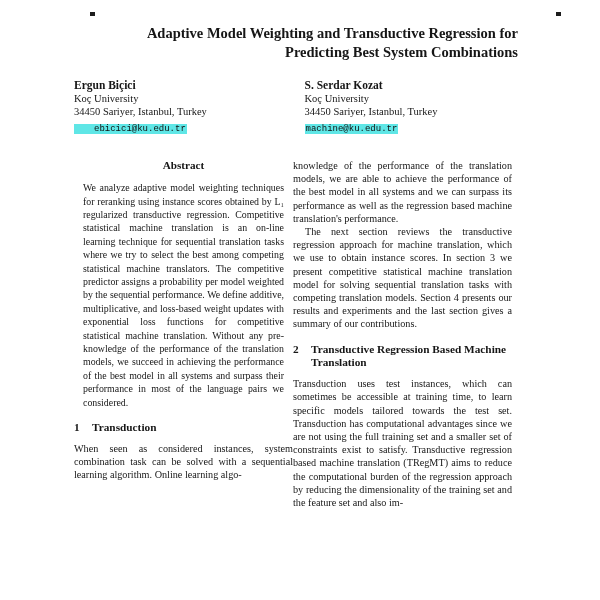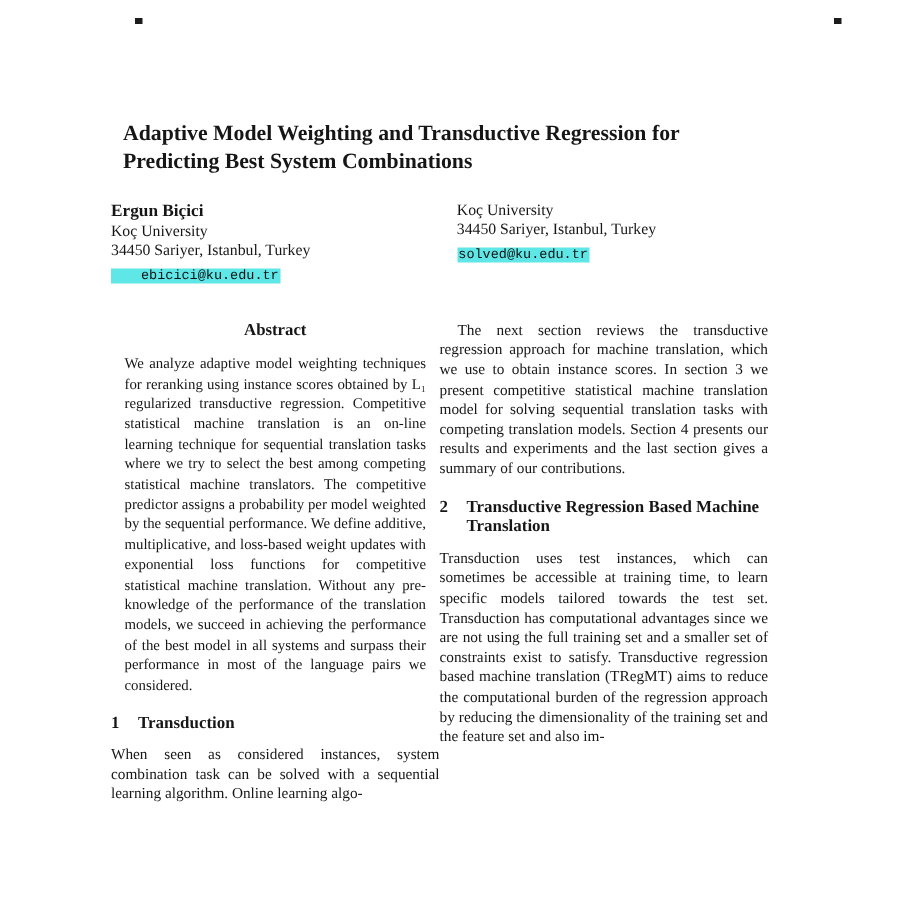--- a/index.html
+++ b/index.html
@@ -19,22 +19,22 @@
   .corner-mark {
     position: absolute;
     width: 5px; height: 4px;
     background: #1c1c1c;
     top: 12px;
   }
   .corner-mark.left  { left: 90px; }
   .corner-mark.right { left: 556px; }
 
   .title {
-    margin-top: 80px;
-    text-align: left;
+    margin-top: 24px;
+    text-align: right;
     font-weight: bold;
     font-size: 14.5px;
     line-height: 18.5px;
     padding: 0 8px;
   }
 
   .authors {
     display: flex;
     justify-content: space-between;
     margin-top: 17px;
@@ -97,42 +97,44 @@
   <div class="authors">
     <div class="author">
       <div class="author-name">Ergun Biçici</div>
       <div class="author-line">Koç University</div>
       <div class="author-line">34450 Sariyer, Istanbul, Turkey</div>
       <div class="author-email">
         <span class="email-hl" style="background: rgb(95, 230, 230); padding-left: 20px;">ebicici@ku.edu.tr</span>
       </div>
     </div>
     <div class="author">
+      <div class="author-name">S. Serdar Kozat</div>
       <div class="author-line">Koç University</div>
       <div class="author-line">34450 Sariyer, Istanbul, Turkey</div>
       <div class="author-email">
-        <span class="email-hl" style="background: rgb(95, 230, 230);">solved@ku.edu.tr</span>
+        <span class="email-hl" style="background: rgb(95, 230, 230);">machine@ku.edu.tr</span>
       </div>
     </div>
   </div>
 
   <div class="columns">
 
     <div class="col">
       <div class="abstract-heading">Abstract</div>
       <p class="abstract-text">We analyze adaptive model weighting techniques for reranking using instance scores obtained by L₁ regularized transductive regression. Competitive statistical machine translation is an on-line learning technique for sequential translation tasks where we try to select the best among competing statistical machine translators. The competitive predictor assigns a probability per model weighted by the sequential performance. We define additive, multiplicative, and loss-based weight updates with exponential loss functions for competitive statistical machine translation. Without any pre-knowledge of the performance of the translation models, we succeed in achieving the performance of the best model in all systems and surpass their performance in most of the language pairs we considered.</p>
 
       <div class="section-heading">
         <span class="sec-num">1</span>
         <span class="sec-title">Transduction</span>
       </div>
       <p class="body-par">When seen as considered instances, system combination task can be solved with a sequential learning algorithm. Online learning algo-</p>
     </div>
 
     <div class="col">
+      <p class="body-par">knowledge of the performance of the translation models, we are able to achieve the performance of the best model in all systems and we can surpass its performance as well as the regression based machine translation's performance.</p>
       <p class="body-par indent">The next section reviews the transductive regression approach for machine translation, which we use to obtain instance scores. In section 3 we present competitive statistical machine translation model for solving sequential translation tasks with competing translation models. Section 4 presents our results and experiments and the last section gives a summary of our contributions.</p>
 
       <div class="section-heading">
         <span class="sec-num">2</span>
         <span class="sec-title">Transductive Regression Based Machine Translation</span>
       </div>
       <p class="body-par">Transduction uses test instances, which can sometimes be accessible at training time, to learn specific models tailored towards the test set. Transduction has computational advantages since we are not using the full training set and a smaller set of constraints exist to satisfy. Transductive regression based machine translation (TRegMT) aims to reduce the computational burden of the regression approach by reducing the dimensionality of the training set and the feature set and also im-</p>
     </div>
 
   </div>

